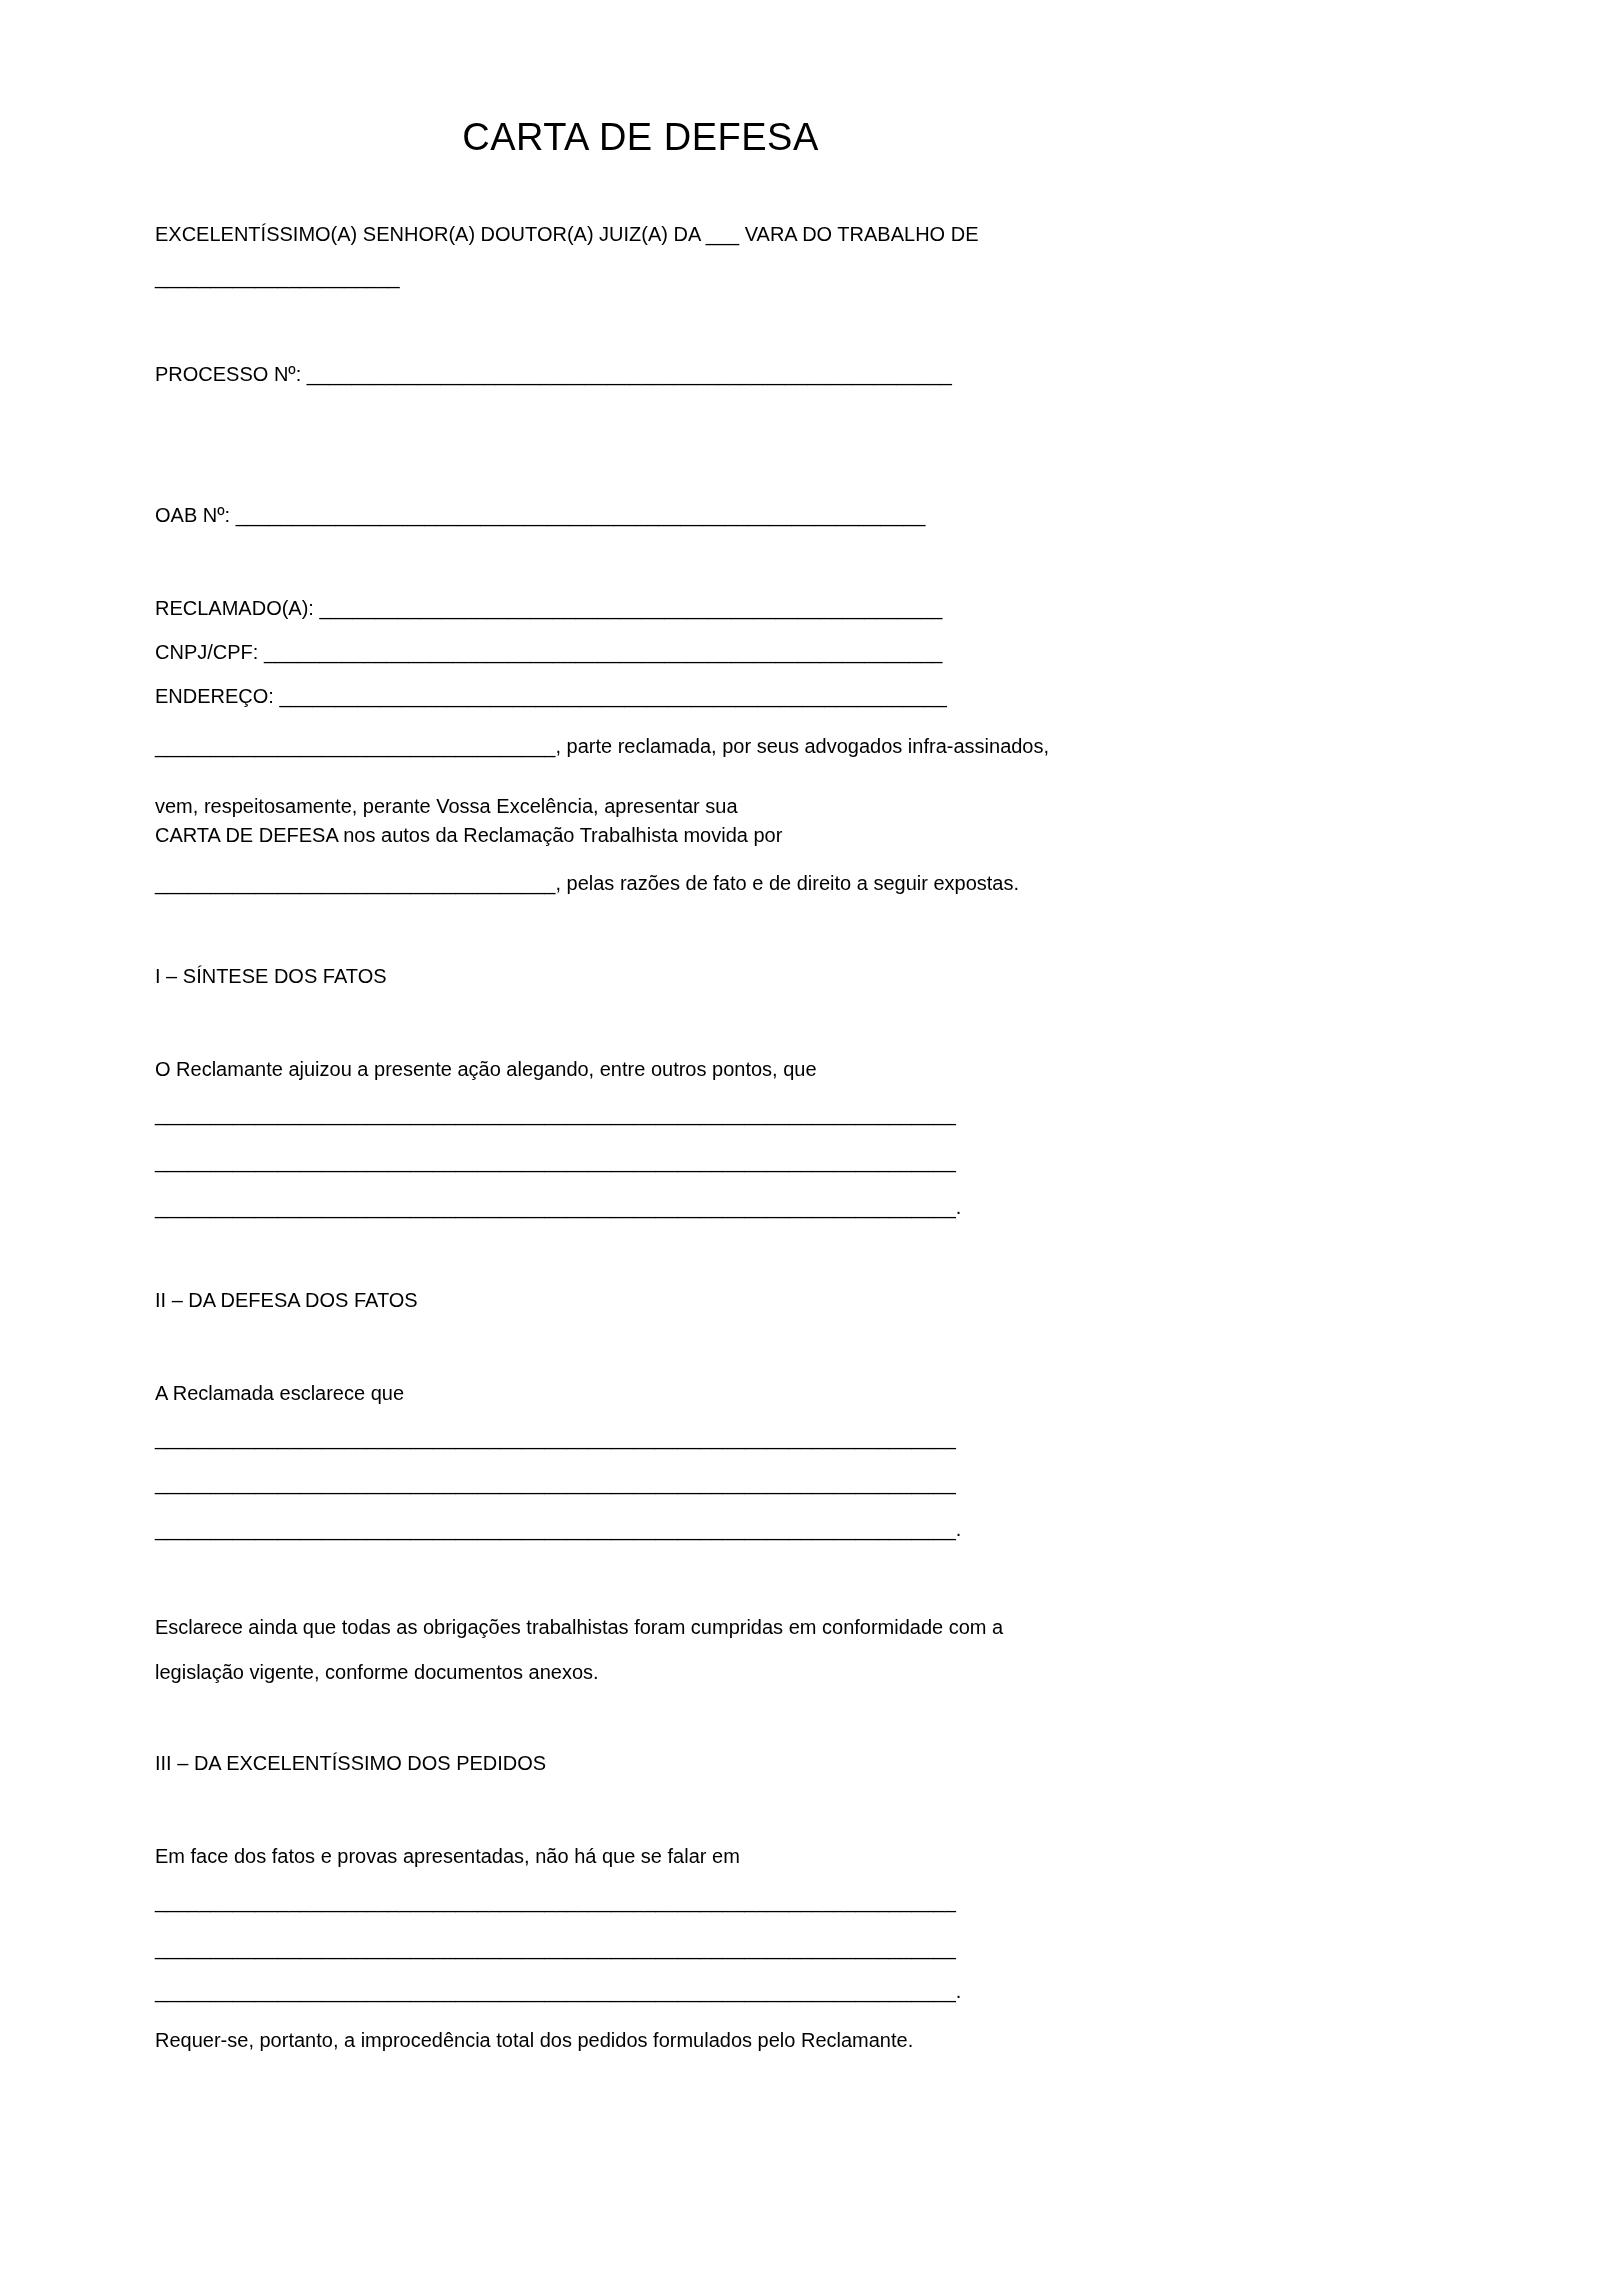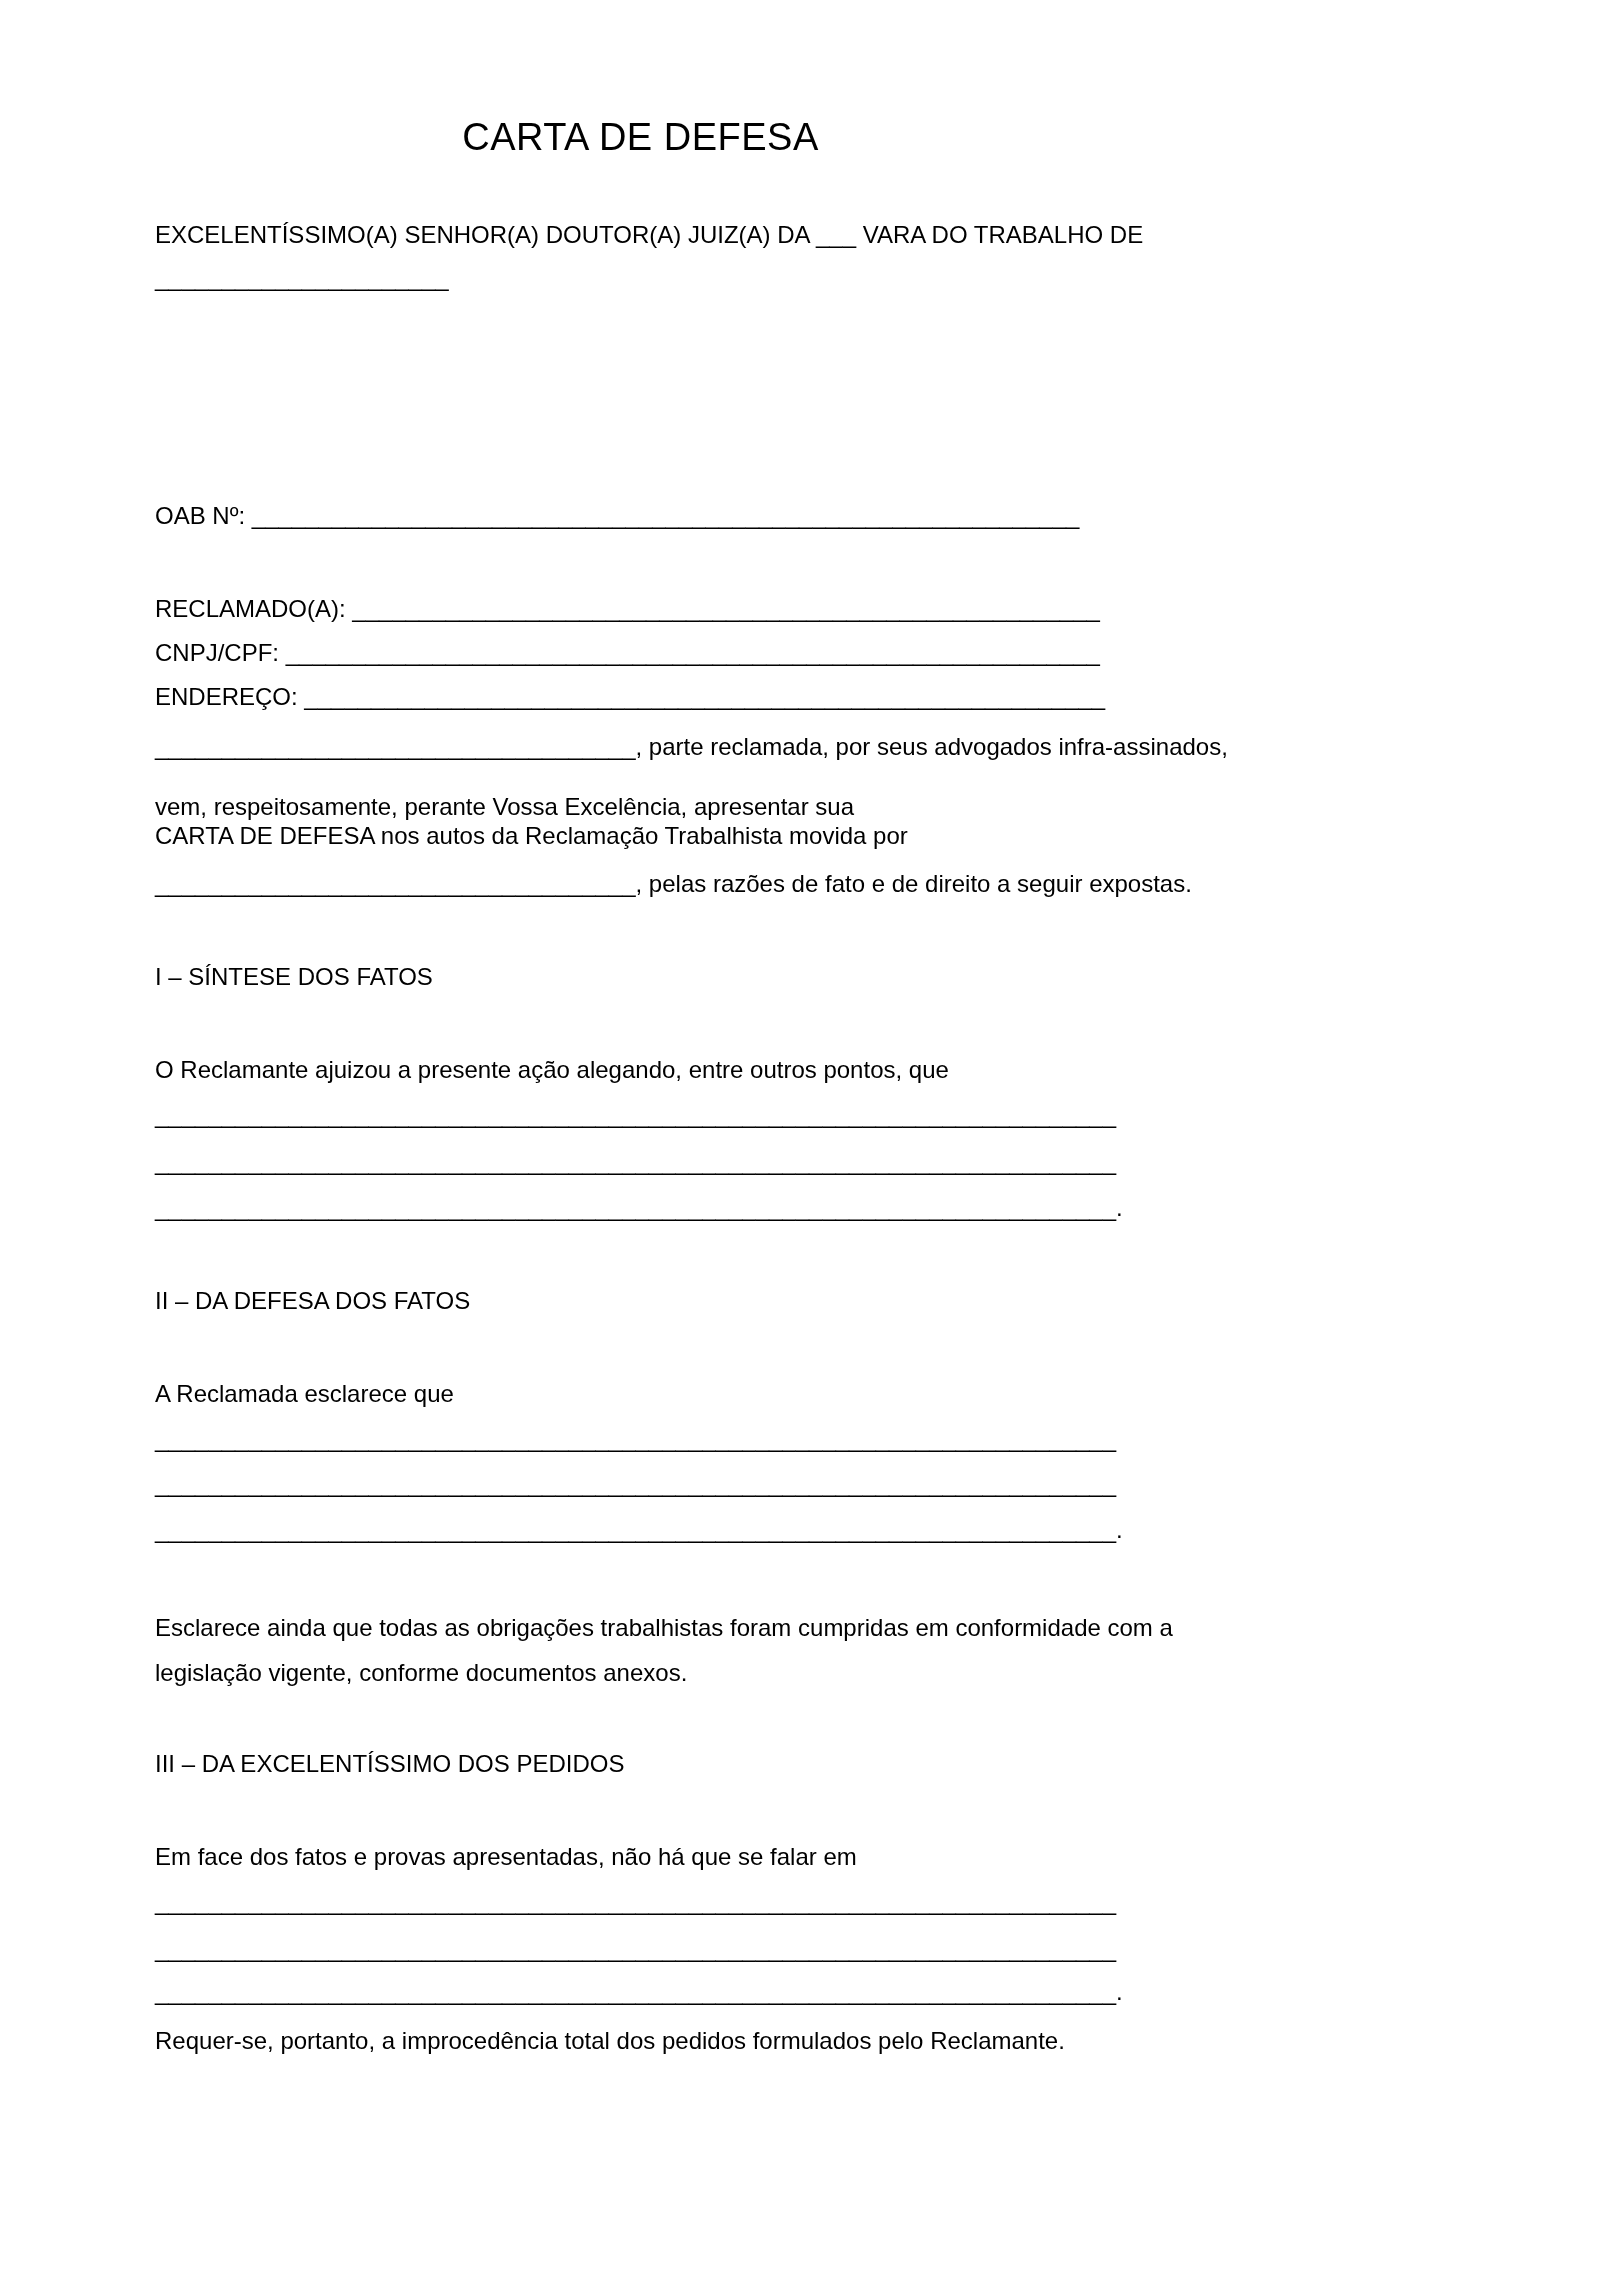--- a/index.html
+++ b/index.html
@@ -23,36 +23,37 @@
     width: 100%;
     text-align: center;
     font-size: 38px;
     line-height: 49px;
     letter-spacing: 0.5px;
     white-space: pre;
   }
   .ln {
     position: absolute;
     left: 155px;
-    font-size: 24px;
+    font-size: 20px;
     line-height: 45px;
     white-space: pre;
   }
   .ln span { white-space: pre; }
 </style>
 </head>
 <body>
 
 <div class="page">
 
   <div class="title">CARTA DE DEFESA</div>
 
   <div class="ln" style="top:212px">EXCELENTÍSSIMO(A) SENHOR(A) DOUTOR(A) JUIZ(A) DA ___ VARA DO TRABALHO DE</div>
   <div class="ln" style="top:255px">______________________</div>
 
+  <div class="ln" style="top:352px"><span>PROCESSO Nº: </span><span>__________________________________________________________</span></div>
 
   <div class="ln" style="top:493px"><span>OAB Nº: </span><span>______________________________________________________________</span></div>
 
   <div class="ln" style="top:586px"><span>RECLAMADO(A): </span><span>________________________________________________________</span></div>
   <div class="ln" style="top:630px"><span>CNPJ/CPF: </span><span>_____________________________________________________________</span></div>
   <div class="ln" style="top:674px"><span>ENDEREÇO: </span><span>____________________________________________________________</span></div>
 
   <div class="ln" style="top:724px"><span>____________________________________</span><span>, parte reclamada, por seus advogados infra-assinados,</span></div>
   <div class="ln" style="top:784px">vem, respeitosamente, perante Vossa Excelência, apresentar sua</div>
   <div class="ln" style="top:813px">CARTA DE DEFESA nos autos da Reclamação Trabalhista movida por</div>

